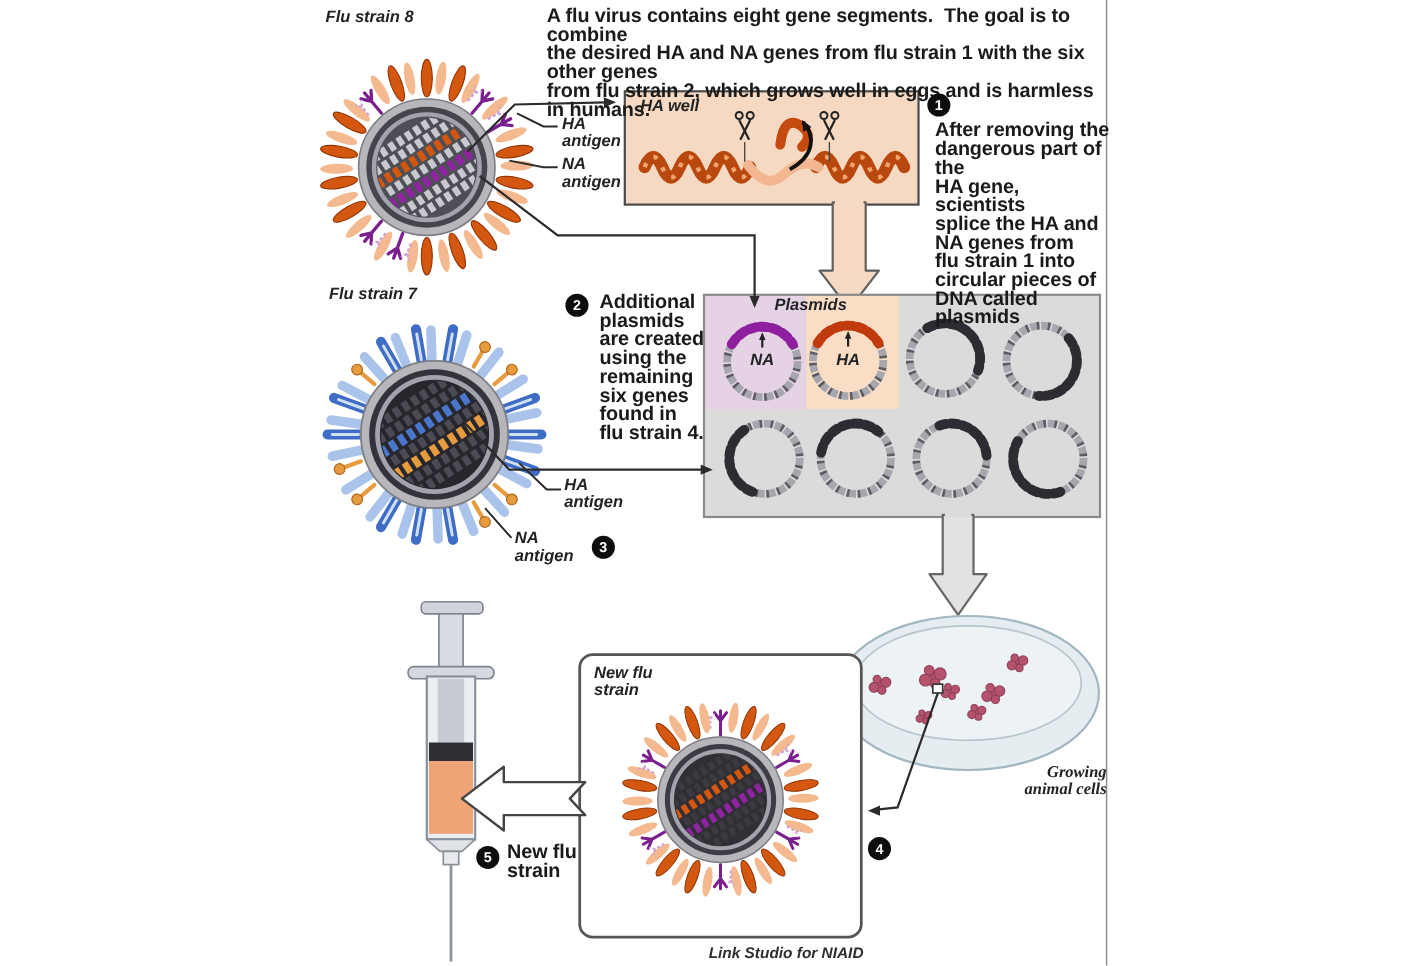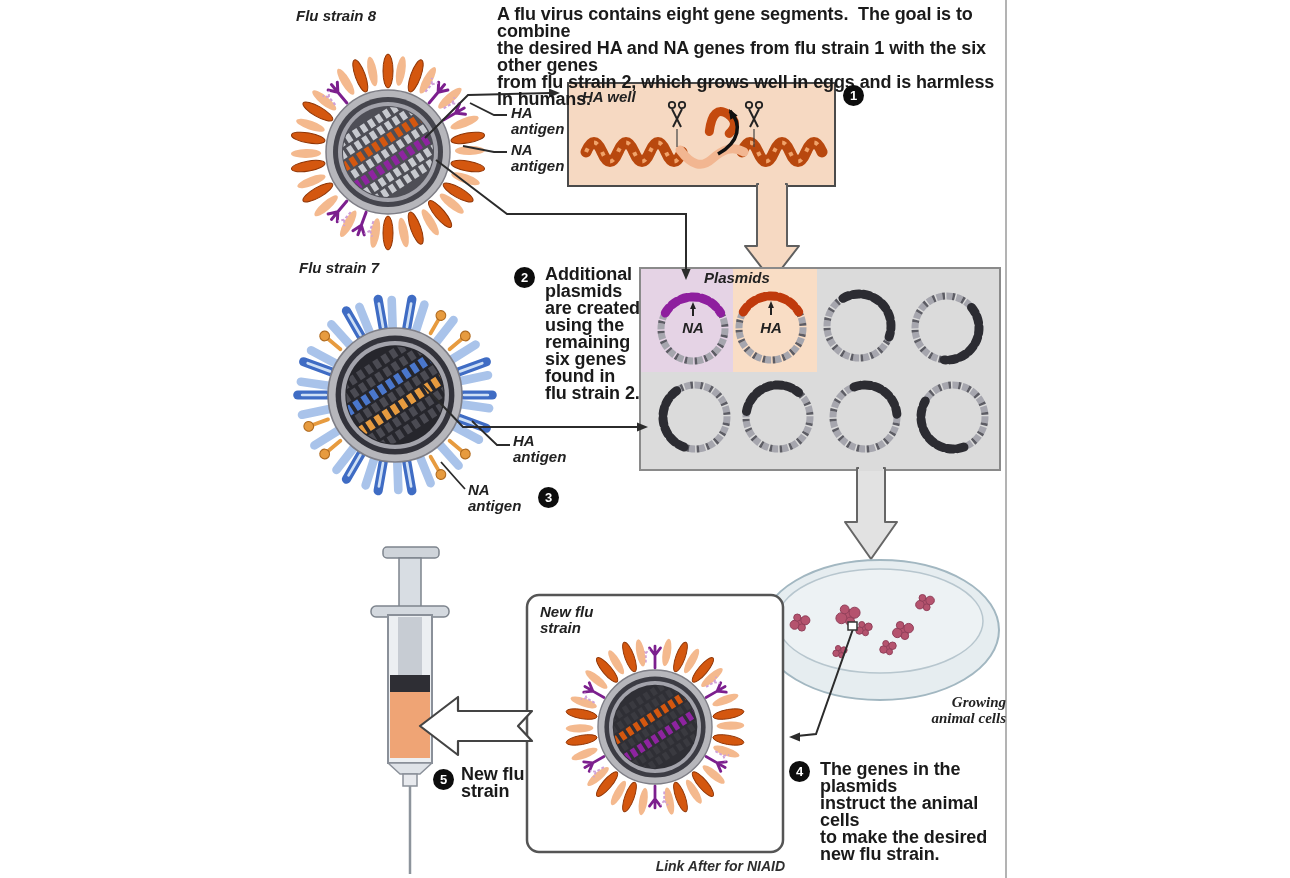--- a/index.html
+++ b/index.html
@@ -439,38 +439,42 @@
   <div class="lbl" style="left:704px;top:270px;">Plasmids</div>
   <div class="lbl ctr" style="left:678px;top:320px;width:30px;">NA</div>
   <div class="lbl ctr" style="left:756px;top:320px;width:30px;">HA</div>
 
   <div class="lbl rt" style="left:898px;top:694px;width:108px;">Growing
 animal cells</div>
 
   <div class="lbl" style="left:540px;top:604px;">New flu
 strain</div>
 
-  <div class="lbl credit" style="left:585px;top:858px;width:200px;">Link After for NIAID</div>
+  <div class="lbl credit" style="left:585px;top:858px;width:200px;">Link Studio for NIAID</div>
 
   <span class="bullet" style="left:843px;top:85px;">1</span>
+  <div class="txt" style="left:850px;top:110px;width:160px;">After removing the
+dangerous part of the
+HA gene, scientists
+splice the HA and
+NA genes from
+flu strain 1 into
+circular pieces of
+DNA called plasmids</div>
 
   <span class="bullet" style="left:514px;top:267px;">2</span>
   <div class="txt" style="left:545px;top:266px;width:100px;">Additional
 plasmids
 are created
 using the
 remaining
 six genes
 found in
-flu strain 2.</div>
+flu strain 4.</div>
 
   <span class="bullet" style="left:538px;top:487px;">3</span>
 
   <span class="bullet" style="left:789px;top:761px;">4</span>
-  <div class="txt" style="left:820px;top:761px;width:200px;">The genes in the plasmids
-instruct the animal cells
-to make the desired
-new flu strain.</div>
 
   <span class="bullet" style="left:433px;top:769px;">5</span>
   <div class="txt" style="left:461px;top:766px;width:90px;">New flu
 strain</div>
 </div>
 
 </body></html>

